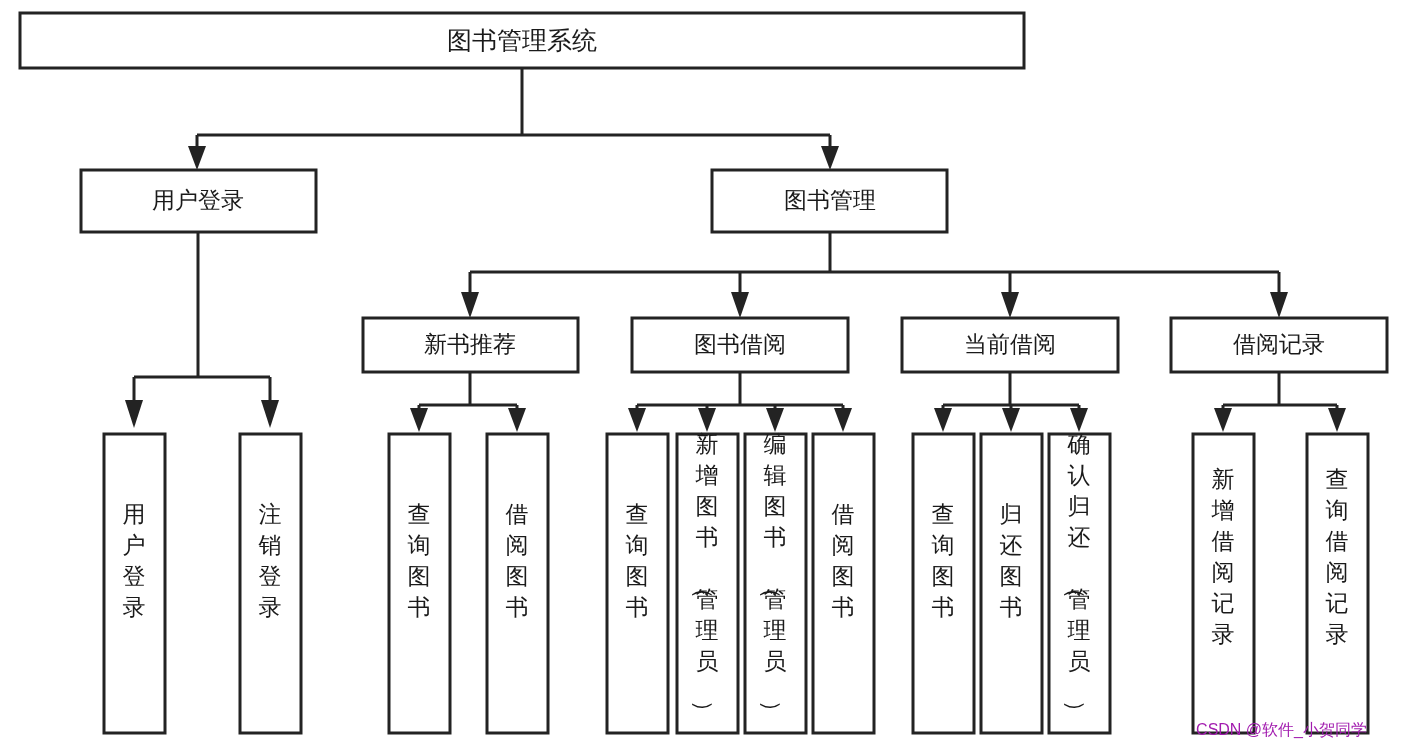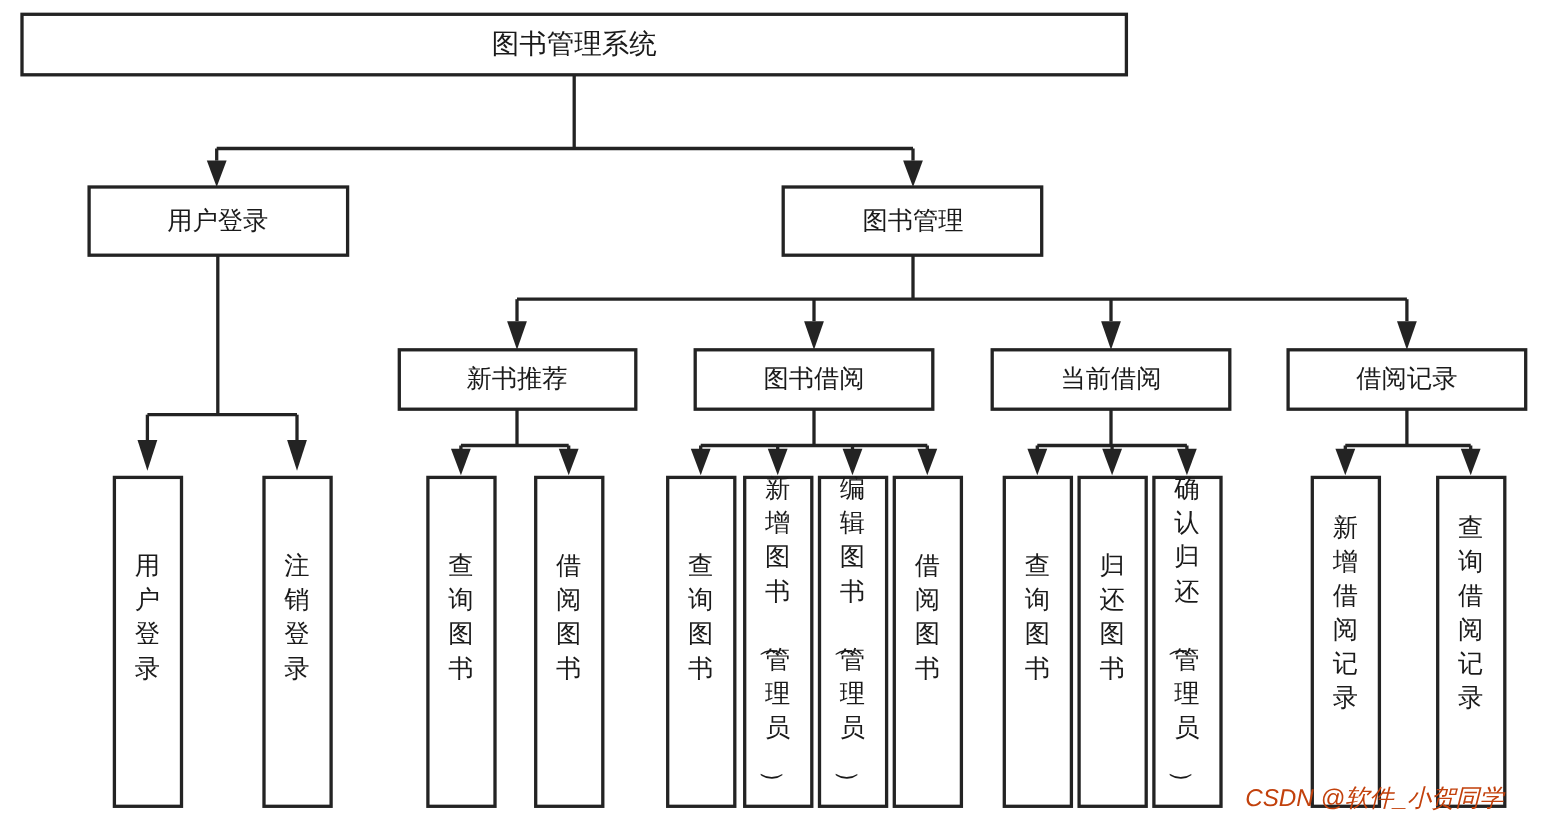--- a/index.html
+++ b/index.html
@@ -55,25 +55,24 @@
     text-anchor: middle;
   }
   .title-label {
     font-size: 25px;
   }
   .watermark {
     position: absolute;
     right: 10px;
     bottom: 6px;
     font-family: "Liberation Sans", "DejaVu Sans", sans-serif;
-    font-size: 22px;
-    color: #c2410c;
+    font-size: 16px;
+    color: #a21caf;
     white-space: nowrap;
     user-select: none;
-    font-style: italic;
   }
 </style>
 </head>
 <body>
 
 <div id="diagram-root">
 
   <svg class="diagram-canvas" viewBox="0 0 1405 747">
 
     <g>

